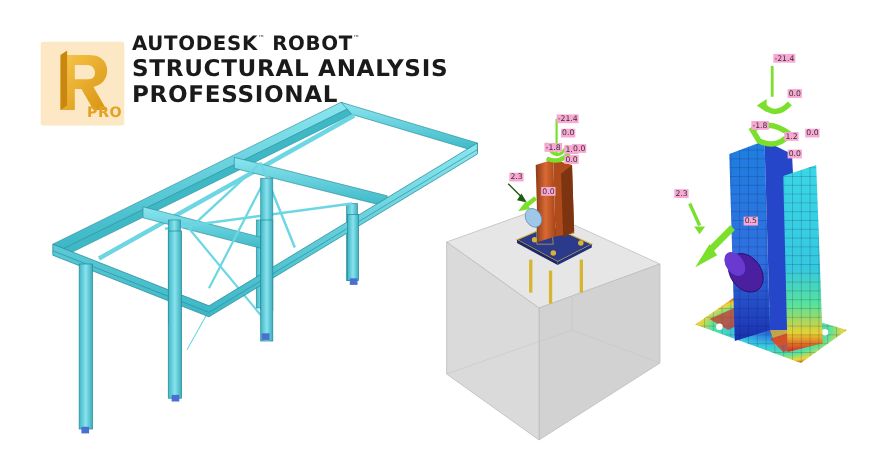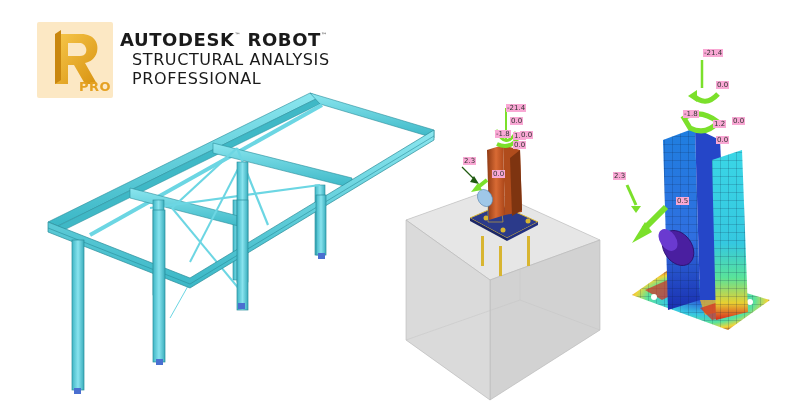--- a/index.html
+++ b/index.html
@@ -1,25 +1,25 @@
 <!DOCTYPE html>
 <html><head>
 <meta charset="utf-8">
 <style>
   html, body { margin:0; padding:0; background:#ffffff; }
   body { width:800px; height:420px; position:relative; overflow:hidden; font-family:"Liberation Sans", sans-serif; }
-  .logo-box { position:absolute; left:37px; top:22px; width:76px; height:76px; background:#fce8c4; border-radius:2px; }
+  .logo-box { position:absolute; left:37px; top:38px; width:76px; height:76px; background:#fce8c4; border-radius:2px; }
   .logo-box svg { position:absolute; left:0; top:0; }
   .logo-pro { position:absolute; left:42px; top:57px; font:bold 13px "DejaVu Sans", sans-serif; color:#e5a122; letter-spacing:0.5px; }
   .brand { position:absolute; left:120px; top:31px; color:#1a1a1a; font-family:"DejaVu Sans", sans-serif; line-height:1; }
   .brand .l1 { font-size:18px; letter-spacing:0.6px; }
   .brand .l1 .thin { font-weight:bold; }
   .brand .l1 .bold { font-weight:bold;margin-top:40px; }
   .brand .l1 sup { font-size:6px; vertical-align:top; position:relative; top:1px; }
-  .brand .l2, .brand .l3 { font-size:16px; font-weight:normal; letter-spacing:0.6px; margin-top:3px;margin-left:12px; }
+  .brand .l2, .brand .l3 { font-size:21px; font-weight:bold; letter-spacing:0.6px; margin-top:3px; }
   .scene { position:absolute; left:0; top:0; }
   .lbl { position:absolute; background:#f9a8d4; color:#333; font:7px "DejaVu Sans", sans-serif; padding:0 1px; line-height:8px; }
 </style>
 </head>
 <body>
 
 <div class="logo-box">
   <svg width="76" height="76" viewBox="0 0 76 76">
     <defs>
       <linearGradient id="rg" x1="0" y1="0" x2="1" y2="1">

